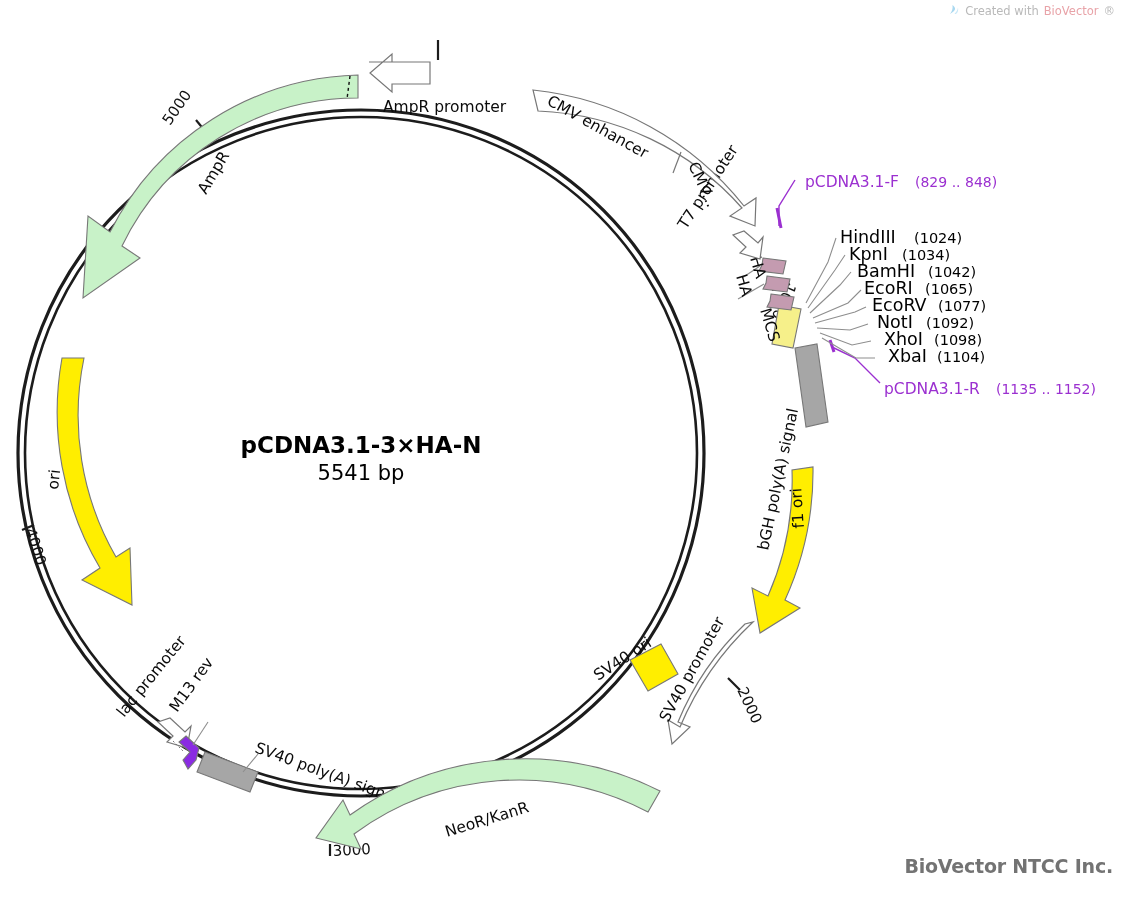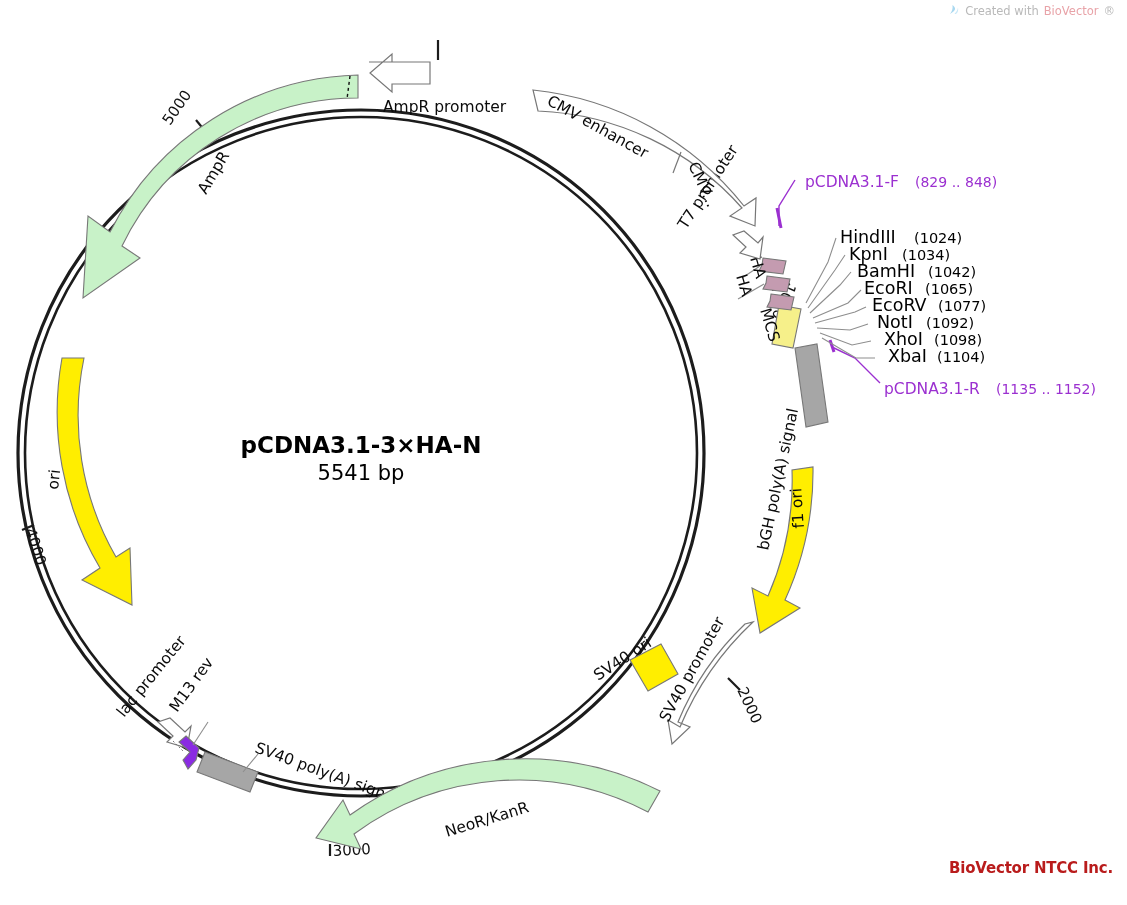--- a/index.html
+++ b/index.html
@@ -112,23 +112,23 @@
     white-space: nowrap;
   }
   #watermark .sg-name { color: #e8a3a8; }
   #watermark .sg-logo { display: inline-block; width: 12px; height: 12px; }
 
   #brand {
     position: absolute;
     right: 14px;
     bottom: 28px;
     font-family: "DejaVu Sans", sans-serif;
-    font-size: 15px;
+    font-size: 19px;
     font-weight: bold;
-    color: #b91c1c;
+    color: #737373;
     letter-spacing: -0.2px;
     white-space: nowrap;
   }
 </style>
 </head>
 <body>
 
 <div id="map-root">
   <svg width="1127" height="905" viewBox="0 0 1127 905">
 

